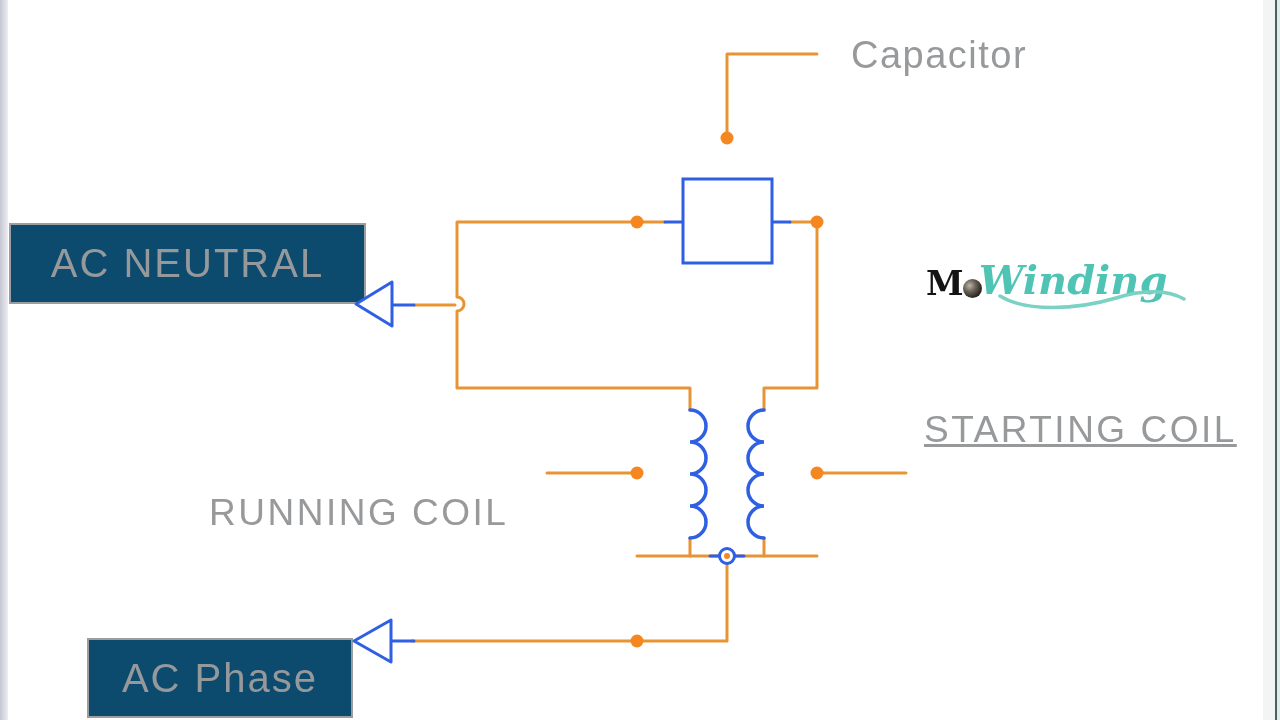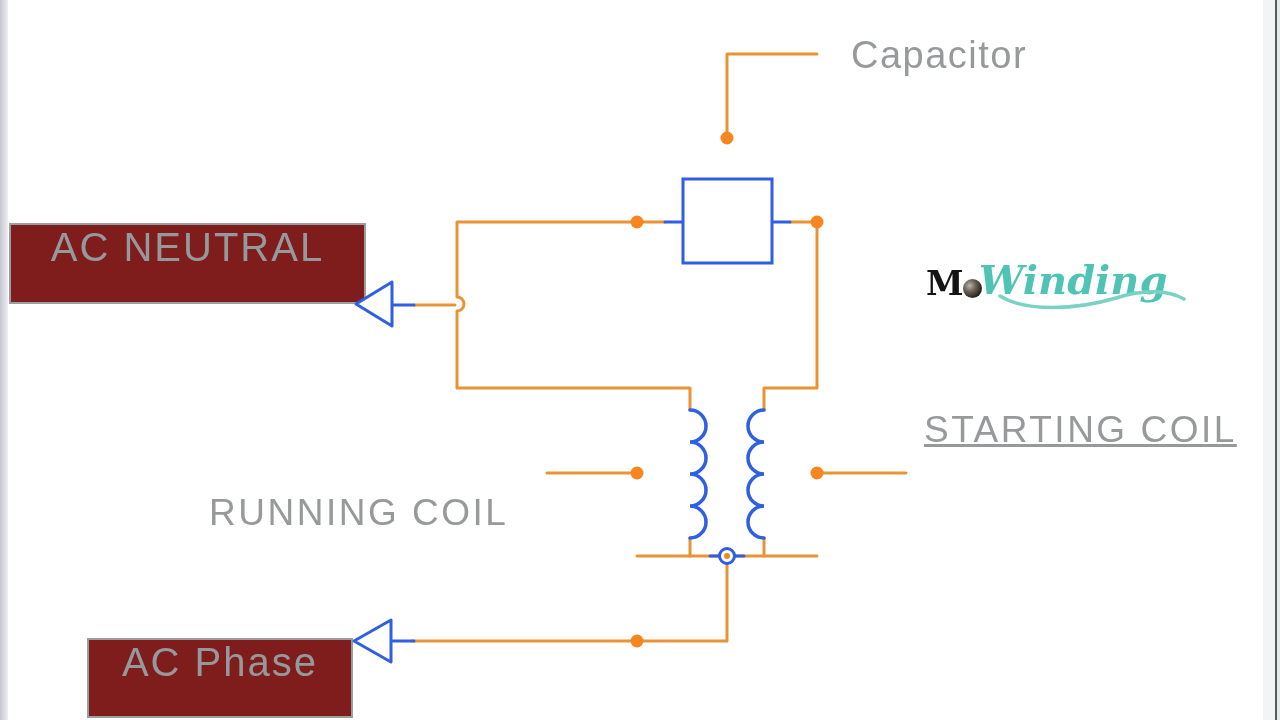--- a/index.html
+++ b/index.html
@@ -11,22 +11,22 @@
   .left-strip{position:absolute;left:0;top:0;width:8px;height:720px;
     background:linear-gradient(to right,#c7c7d3,#ededf3);}
   .right-strip{position:absolute;right:0;top:0;width:17px;height:720px;background:#f3f5f5;}
   .right-strip-dark{position:absolute;right:3px;top:0;width:2px;height:720px;background:#47635e;}
   .right-strip-edge{position:absolute;right:0;top:0;width:3px;height:720px;background:#e4eae9;}
 
   
   svg.circuit{position:absolute;left:0;top:0;z-index:3;pointer-events:none;}
 
   
-  .term-box{position:absolute;border:2px solid #9b9ea0;background:#7f1d1d;z-index:1;
-    display:flex;align-items:flex-start;justify-content:center;}
+  .term-box{position:absolute;border:2px solid #9b9ea0;background:#0c4a6e;z-index:1;
+    display:flex;align-items:center;justify-content:center;}
   .box-ac-neutral{left:9px;top:223px;width:353px;height:77px;}
   .box-ac-phase{left:87px;top:638px;width:262px;height:76px;}
   .term-box span{color:#96999c;font-size:40px;letter-spacing:2px;white-space:nowrap;}
 
   
   .diagram-label{position:absolute;color:#97999b;white-space:nowrap;z-index:2;}
   .lbl-capacitor{left:851px;top:34px;font-size:38px;letter-spacing:1.5px;text-align:center;}
   .lbl-running{left:209px;top:492px;font-size:37px;letter-spacing:2.5px;}
   .lbl-starting{left:924px;top:409px;font-size:37px;letter-spacing:2.5px;text-decoration:underline;}
 

